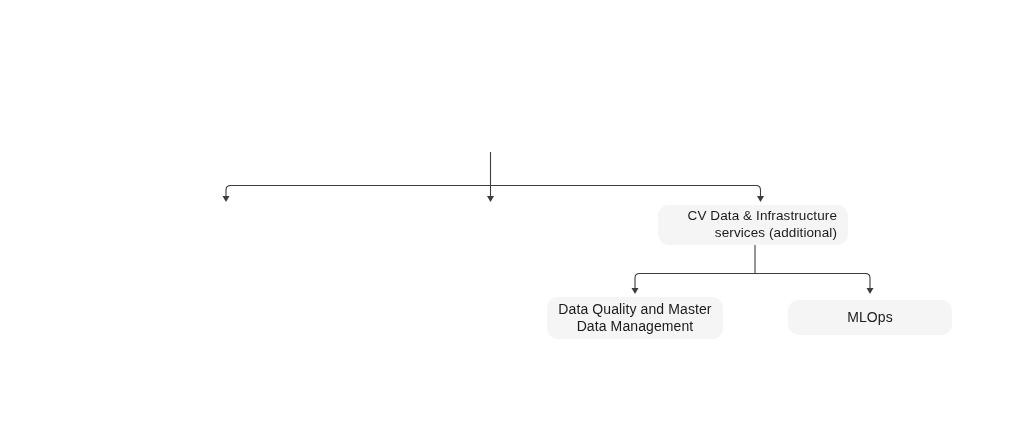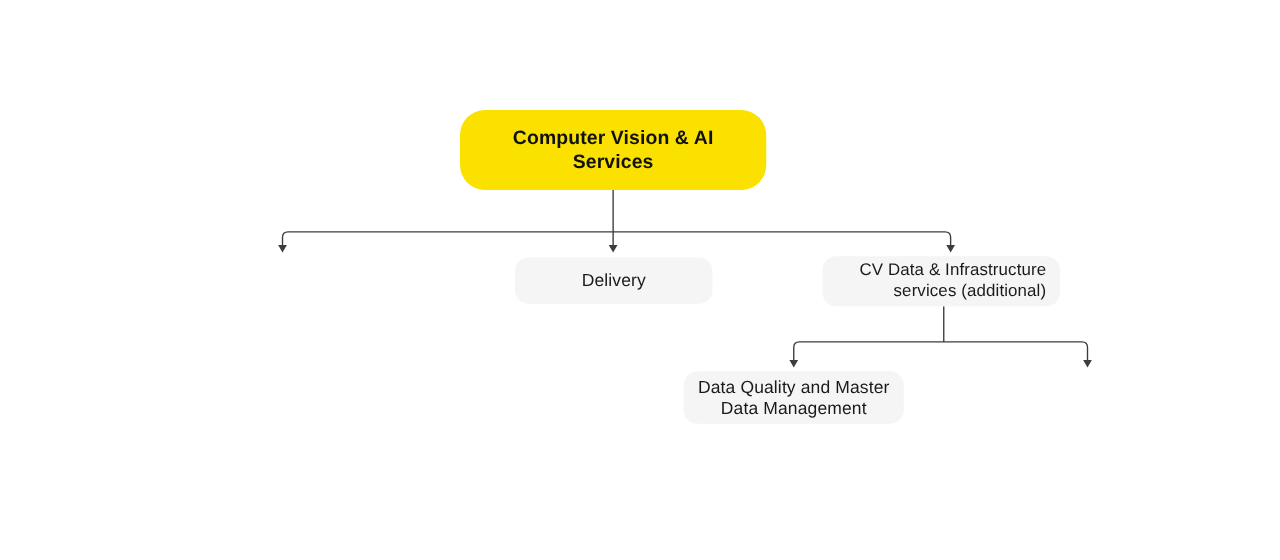--- a/index.html
+++ b/index.html
@@ -73,31 +73,28 @@
     </g>
     <g fill="#3d3d3d" stroke="none">
       <polygon points="222.5,196 229.5,196 226,202"></polygon>
       <polygon points="487,196 494,196 490.5,202"></polygon>
       <polygon points="757,196 764,196 760.5,202"></polygon>
       <polygon points="631.5,288 638.5,288 635,294"></polygon>
       <polygon points="866.5,288 873.5,288 870,294"></polygon>
     </g>
   </svg>
 
-  <div class="node node-root">
-    <span class="label">Computer Vision &amp; AI Services</span>
-  </div>
 
 
-  <div class="node node-gray node-delivery">
-    <span class="label">Delivery</span>
-  </div>
 
   <div class="node node-gray node-cvdata">
     <span class="label">CV Data &amp; Infrastructure services (additional)</span>
   </div>
 
   <div class="node node-gray node-dataq">
     <span class="label">Data Quality and Master Data Management</span>
   </div>
 
+  <div class="node node-gray node-mlops">
+    <span class="label">MLOps</span>
+  </div>
 
 </div>
 
 </body></html>

